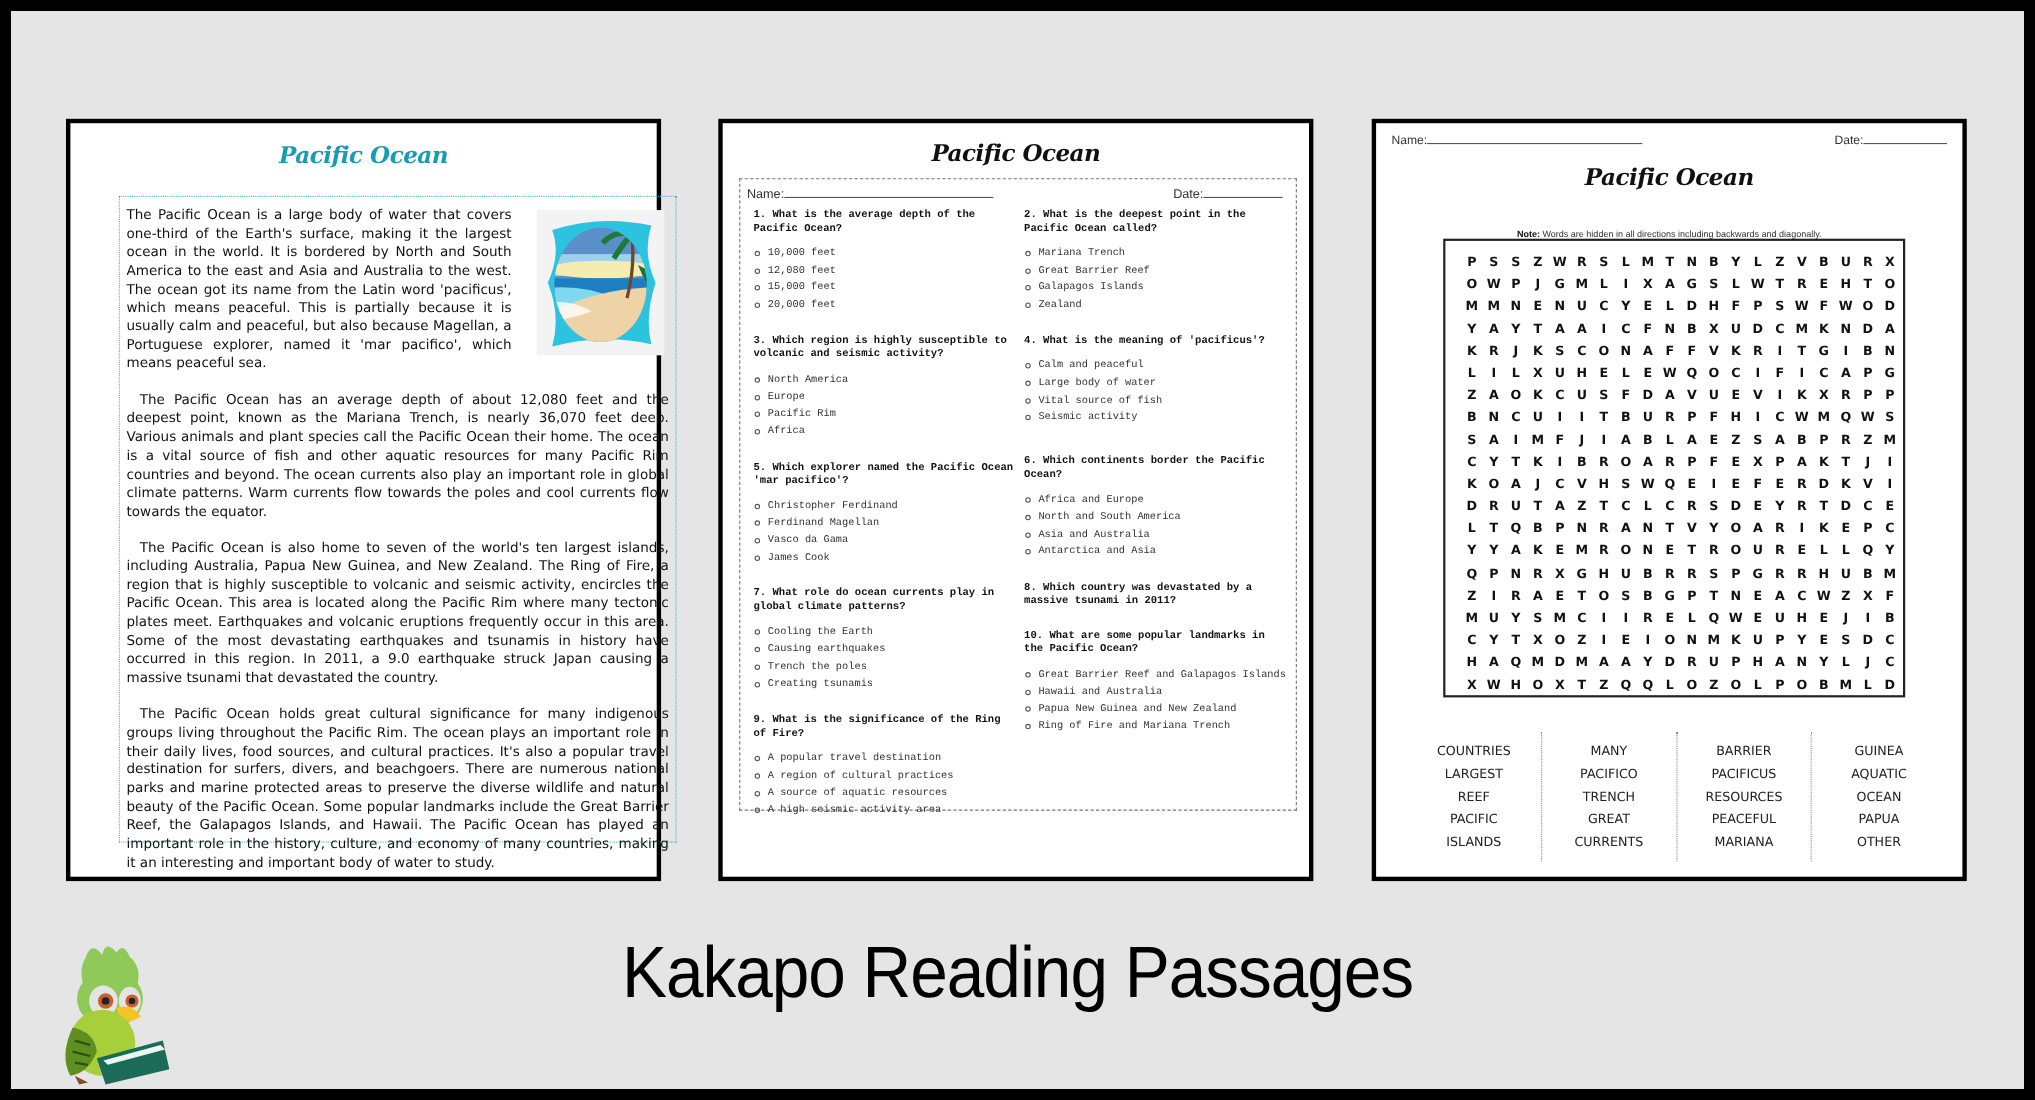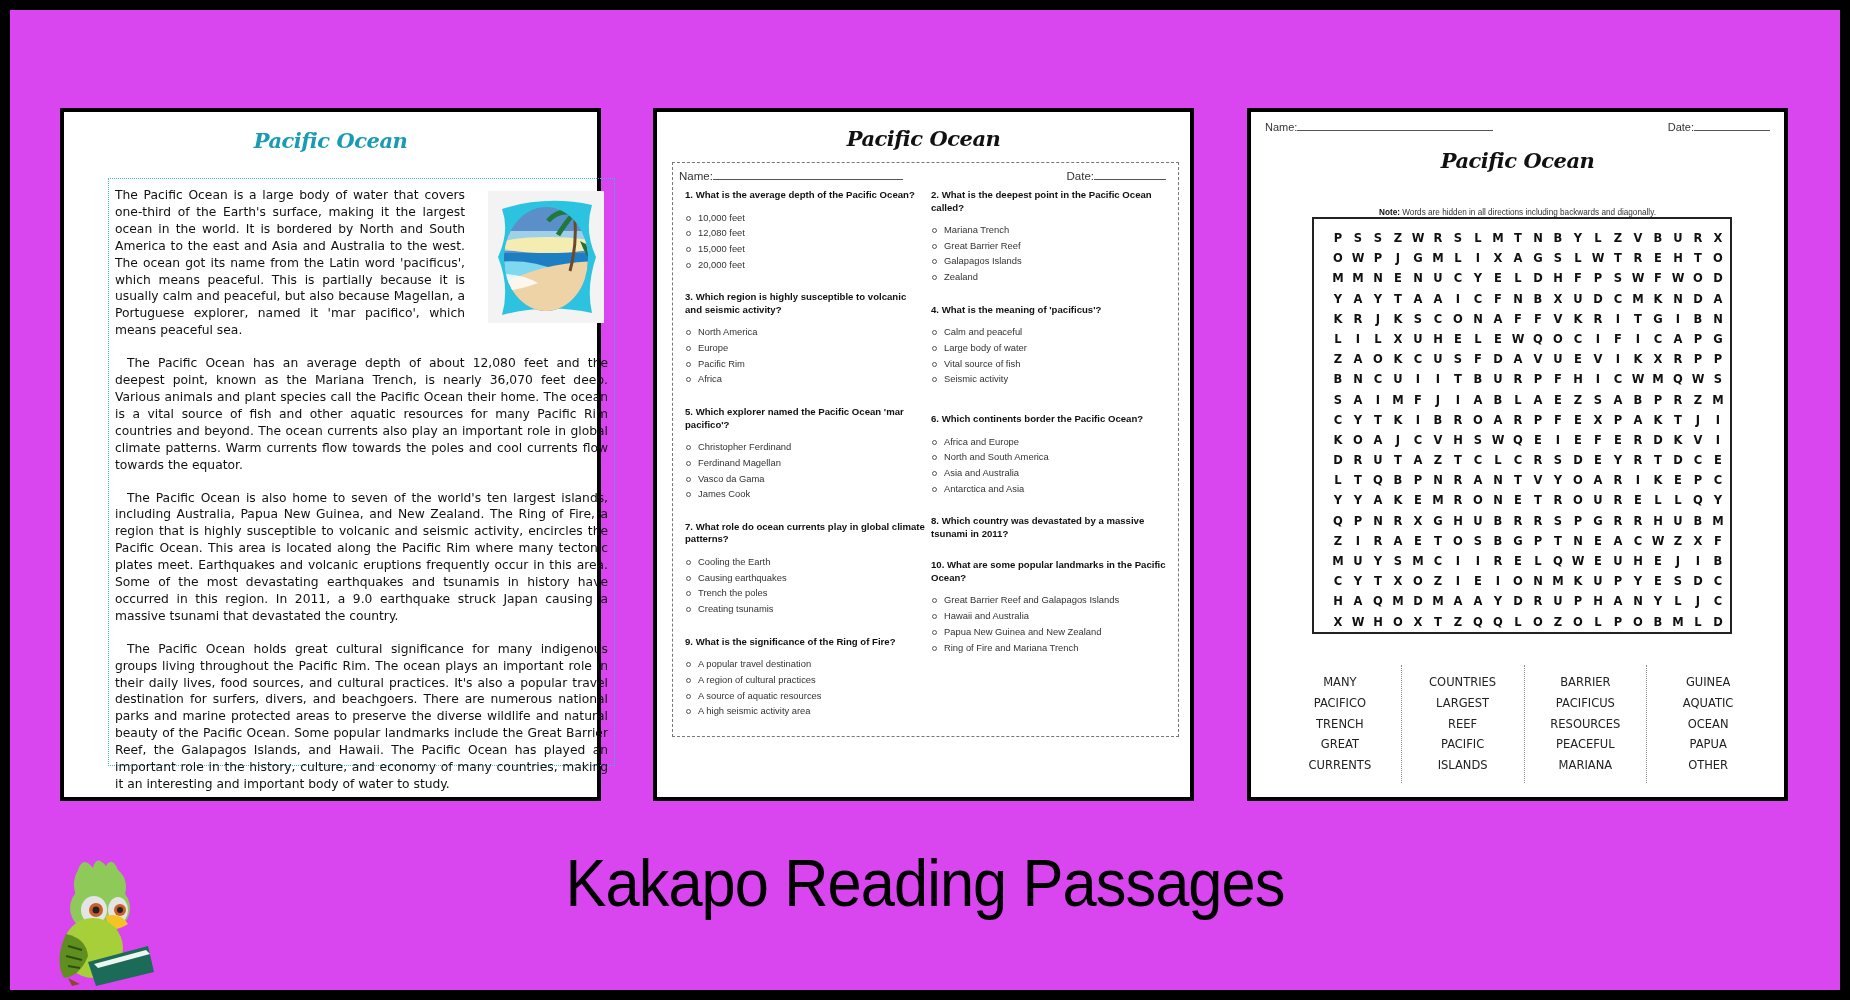--- a/index.html
+++ b/index.html
@@ -1,17 +1,17 @@
 <!DOCTYPE html>
 <html><head>
 <meta charset="utf-8">
 <style>
   html, body { margin: 0; padding: 0; }
   body { width: 1850px; height: 1000px; background: #000; position: relative; overflow: hidden; font-family: "DejaVu Sans", sans-serif; }
-  .canvas { position: absolute; left: 10px; top: 10px; width: 1830px; height: 980px; background: #d946ef; }
+  .canvas { position: absolute; left: 10px; top: 10px; width: 1830px; height: 980px; background: #e5e5e5; }
   .page { position: absolute; top: 98px; width: 533px; height: 685px; background: #fff; border: 4px solid #000; box-sizing: content-box; }
   .p1 { left: 50px; }
   .p2 { left: 643px; }
   .p3 { left: 1237px; }
 
   .script-title { font-family: "DejaVu Serif", serif; font-style: italic; font-weight: bold; text-align: center; letter-spacing: -0.5px; }
 
   
   .p1 .script-title { color: #1a9bb4; font-size: 21px; margin-top: 16px; height: 28px; }
   .passage-box { position: absolute; left: 12px; top: 66px; width: 507px; height: 588px; border: 1px dotted #3bb7d3; box-sizing: border-box; padding: 8px 6px 0 6px; margin-left: 32px; }
@@ -20,21 +20,21 @@
   .passage-box p.indent { text-indent: 12px; }
   .beach { position: absolute; right: 10px; top: 12px; width: 116px; height: 132px; background: #f3f3f3; }
 
   
   .p2 .script-title { color: #111; font-size: 21px; margin-top: 14px; height: 28px; }
   .quiz-box { position: absolute; left: 15px; top: 50px; width: 507px; height: 575px; border: 1px dashed #777; box-sizing: border-box; }
   .quiz-head { position: absolute; top: 6px; left: 6px; right: 12px; font-family: "Liberation Sans", sans-serif; font-size: 11.5px; color: #333; }
   .quiz-head .name { position: absolute; left: 0; }
   .quiz-head .date { position: absolute; right: 0; }
   .uline { display: inline-block; border-bottom: 1px solid #555; vertical-align: baseline; height: 10px; }
-  .qcol { position: absolute; top: 26px; width: 240px; font-family: Liberation Sans, sans-serif; }
+  .qcol { position: absolute; top: 26px; width: 240px; font-family: Liberation Mono, monospace; }
   .qcol.left { left: 12px; }
   .qcol.right { left: 258px; }
   .q { margin-bottom: 19px; }
   .q-text { font-size: 9.6px; font-weight: bold; color: #111; line-height: 12.5px; margin-bottom: 8px; }
   .q ul { list-style: none; margin: 0; padding: 0; }
   .q li { font-size: 9.4px; color: #333; line-height: 15.7px; padding-left: 13px; position: relative; }
   .q li::before { content: ""; position: absolute; left: 1px; top: 6px; width: 3px; height: 3px; border: 1px solid #555; border-radius: 50%; }
 
   
   .ws-head { position: absolute; top: 8px; left: 14px; right: 14px; font-family: "Liberation Sans", sans-serif; font-size: 11px; color: #333; height: 16px; }
@@ -631,32 +631,32 @@
           <span>P</span>
           <span>O</span>
           <span>B</span>
           <span>M</span>
           <span>L</span>
           <span>D</span>
         </div>
       </div>
     <div class="wordlist">
       <div class="wcol">
+        <div>COUNTRIES</div>
+        <div>LARGEST</div>
+        <div>REEF</div>
+        <div>PACIFIC</div>
+        <div>ISLANDS</div>
+      </div>
+      <div class="wcol">
         <div>MANY</div>
         <div>PACIFICO</div>
         <div>TRENCH</div>
         <div>GREAT</div>
         <div>CURRENTS</div>
-      </div>
-      <div class="wcol">
-        <div>COUNTRIES</div>
-        <div>LARGEST</div>
-        <div>REEF</div>
-        <div>PACIFIC</div>
-        <div>ISLANDS</div>
       </div>
       <div class="wcol">
         <div>BARRIER</div>
         <div>PACIFICUS</div>
         <div>RESOURCES</div>
         <div>PEACEFUL</div>
         <div>MARIANA</div>
       </div>
       <div class="wcol">
         <div>GUINEA</div>

